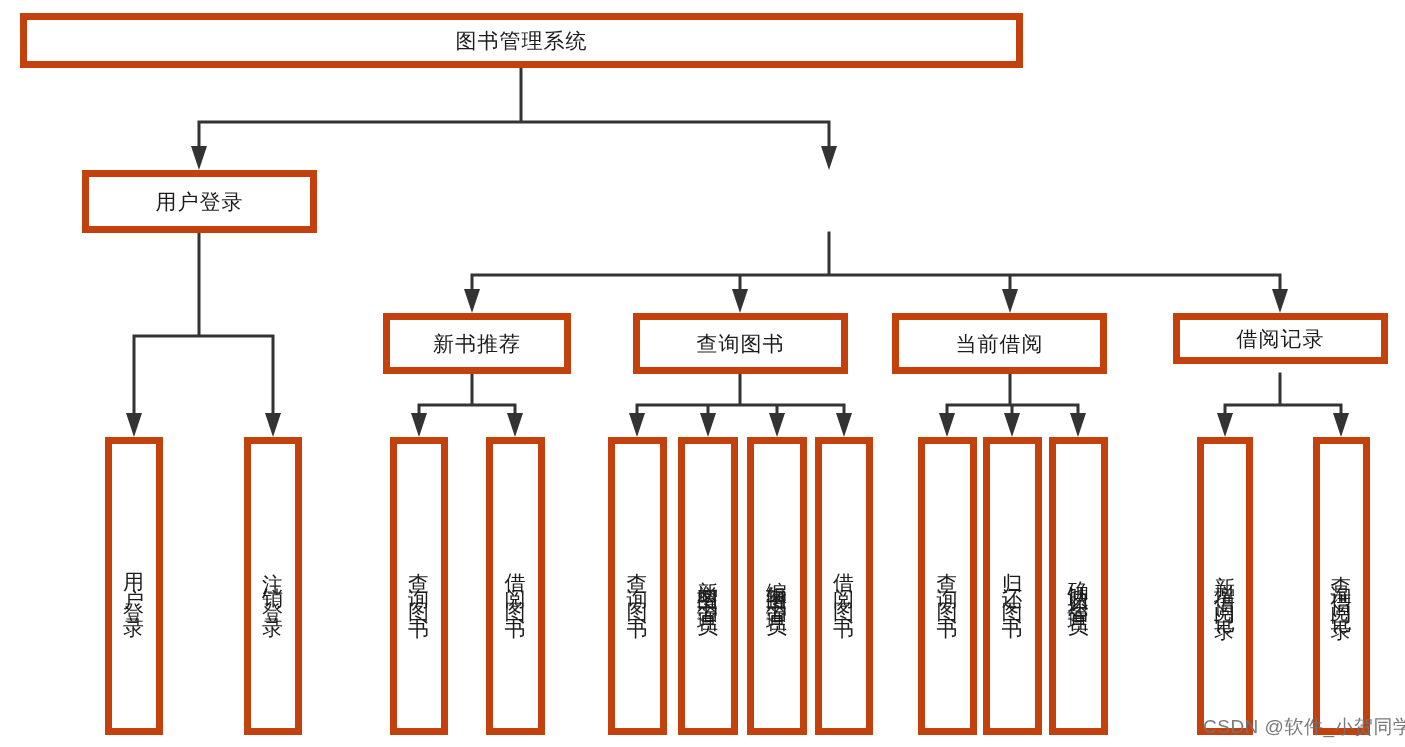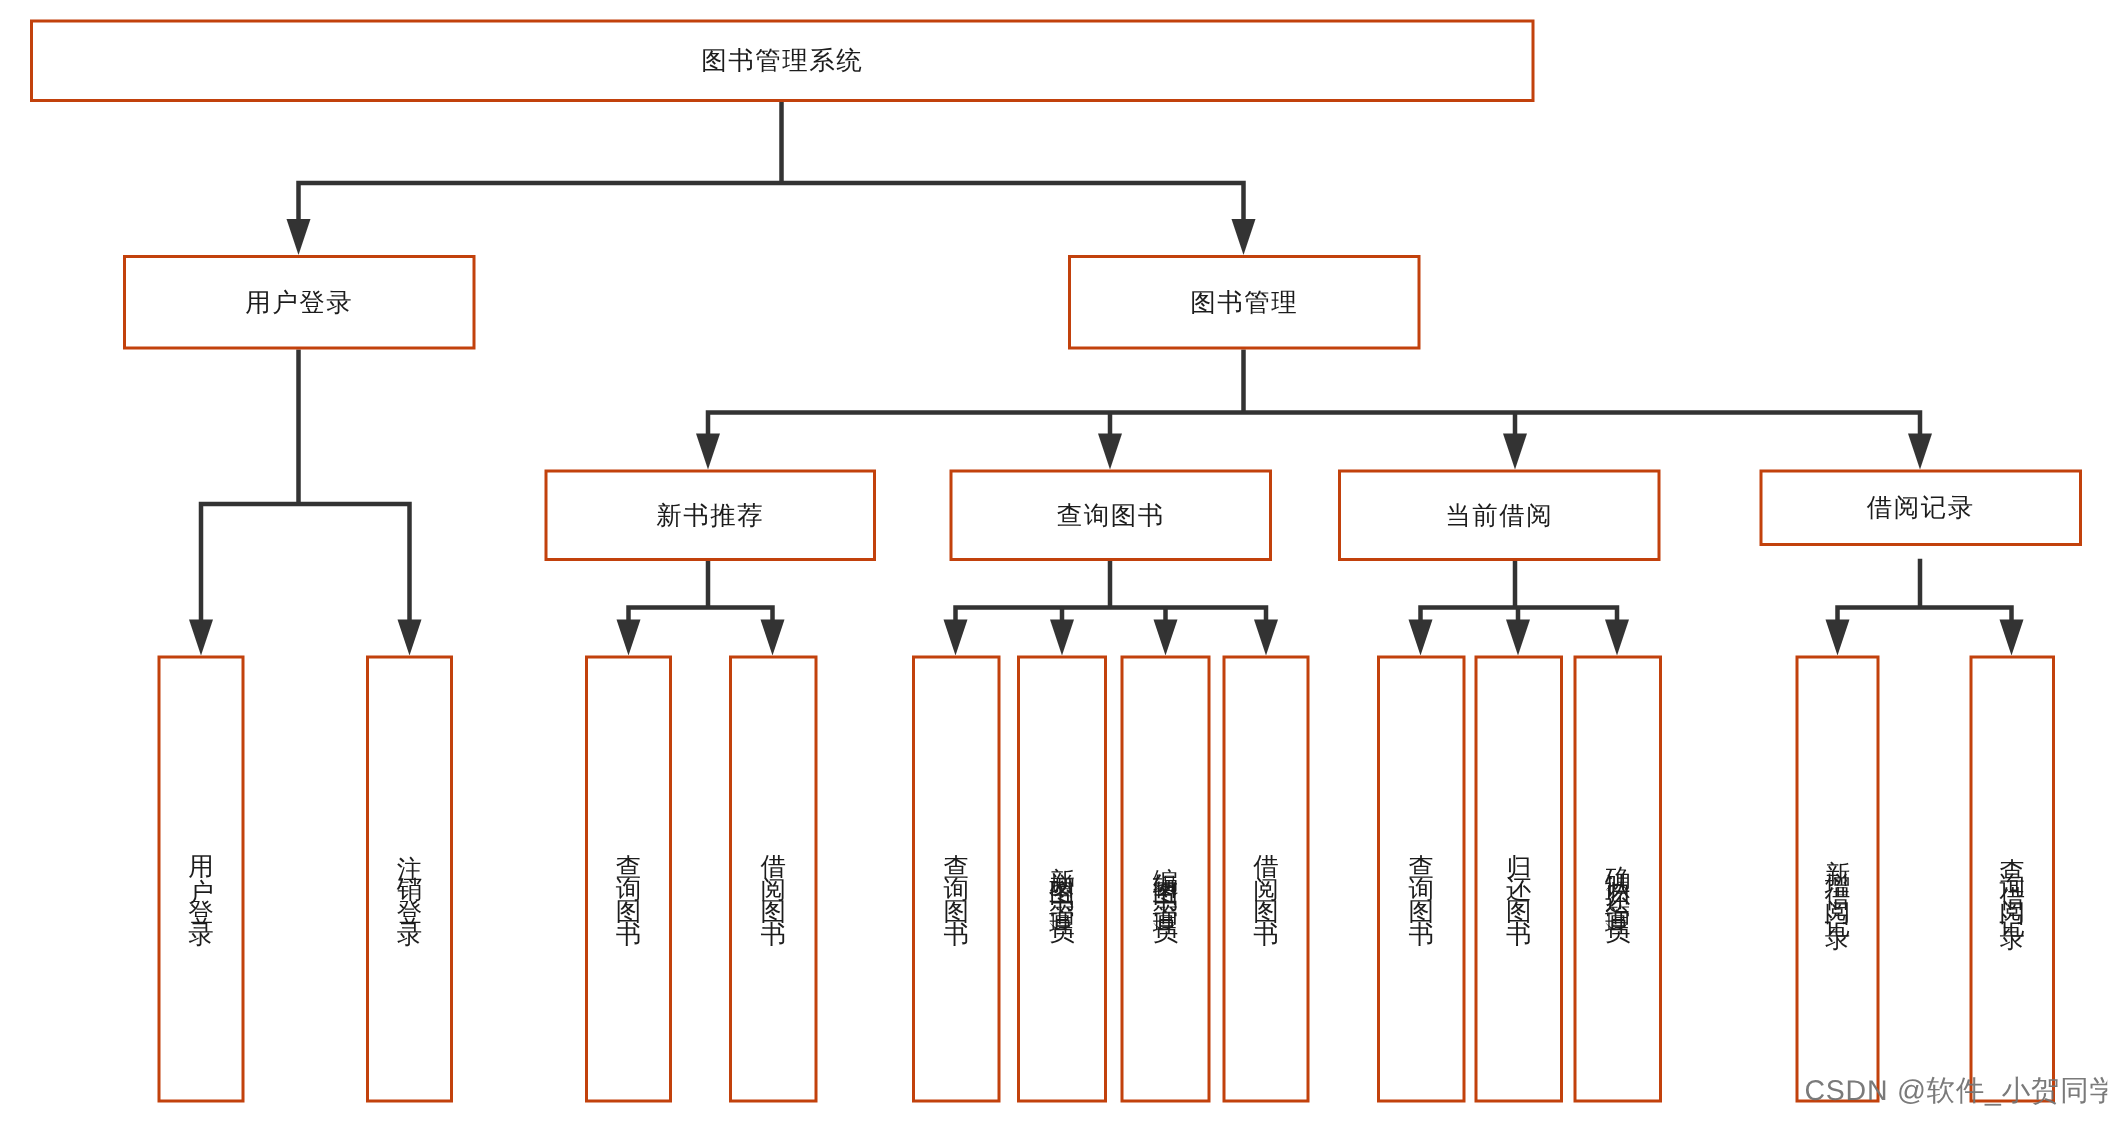--- a/index.html
+++ b/index.html
@@ -13,27 +13,27 @@
   }
   #wires {
     position: absolute;
     left: 0; top: 0;
     width: 1405px; height: 747px;
     z-index: 1;
   }
   .box {
     position: absolute;
     box-sizing: border-box;
-    border: 2px solid #c2410c;
+    border: 7px solid #c2410c;
     background: #ffffff;
     color: #1c1c1c;
     display: grid;
     place-items: center;
     z-index: 2;
-    font-size: 17px;
+    font-size: 21px;
     letter-spacing: 1px;
     white-space: nowrap;
   }
   .leaf {
     writing-mode: vertical-rl;
     text-orientation: mixed;
     letter-spacing: 9px;
     white-space: normal;
     line-height: 1;
   }
@@ -91,23 +91,22 @@
       <polygon points="1004,413 1020,413 1012,437"></polygon>
       <polygon points="1070,413 1086,413 1078,437"></polygon>
       <polygon points="1217,413 1233,413 1225,437"></polygon>
       <polygon points="1333,413 1349,413 1341,437"></polygon>
     </g>
   </svg>
 
   <div class="box" style="left:20px; top:13px; width:1003px; height:55px">图书管理系统</div>
 
   <div class="box" style="left:82px; top:170px; width:235px; height:63px">用户登录</div>
-  <div class="box" style="left:712px; top:170px; width:235px; height:63px">图书管理</div>
 
-  <div class="box" style="left:363px; top:313px; width:221px; height:61px">新书推荐</div>
+  <div class="box" style="left:383px; top:313px; width:188px; height:61px">新书推荐</div>
   <div class="box" style="left:633px; top:313px; width:215px; height:61px">查询图书</div>
   <div class="box" style="left:892px; top:313px; width:215px; height:61px">当前借阅</div>
   <div class="box" style="left:1173px; top:313px; width:215px; height:51px">借阅记录</div>
 
   <div class="box leaf" style="left: 105px; top: 437px; width: 58px; height: 298px; letter-spacing: 15px;">用户登录</div>
   <div class="box leaf" style="left: 244px; top: 437px; width: 58px; height: 298px; letter-spacing: 15px;">注销登录</div>
 
   <div class="box leaf" style="left: 390px; top: 437px; width: 58px; height: 298px; letter-spacing: 15px;">查询图书</div>
   <div class="box leaf" style="left: 486px; top: 437px; width: 59px; height: 298px; letter-spacing: 15px;">借阅图书</div>
 

